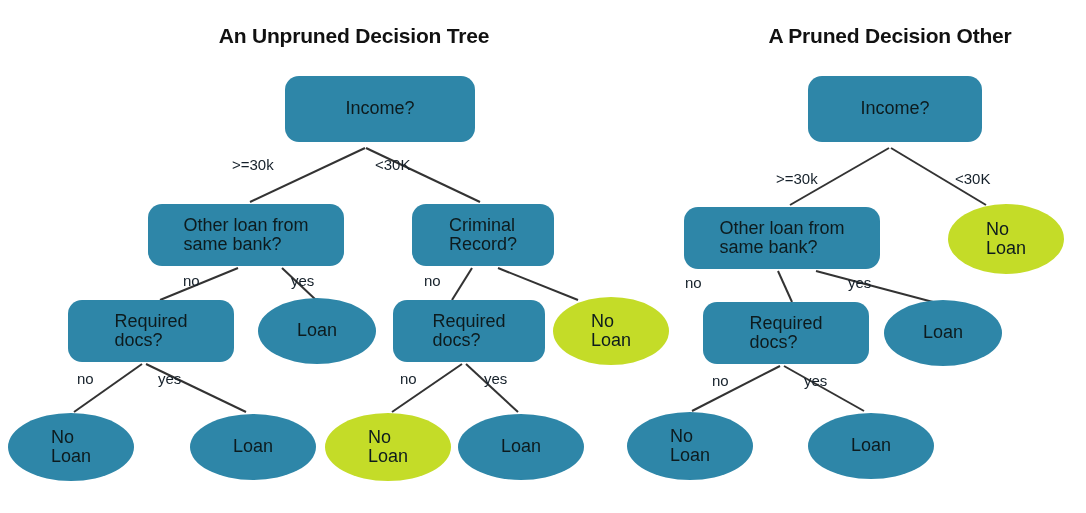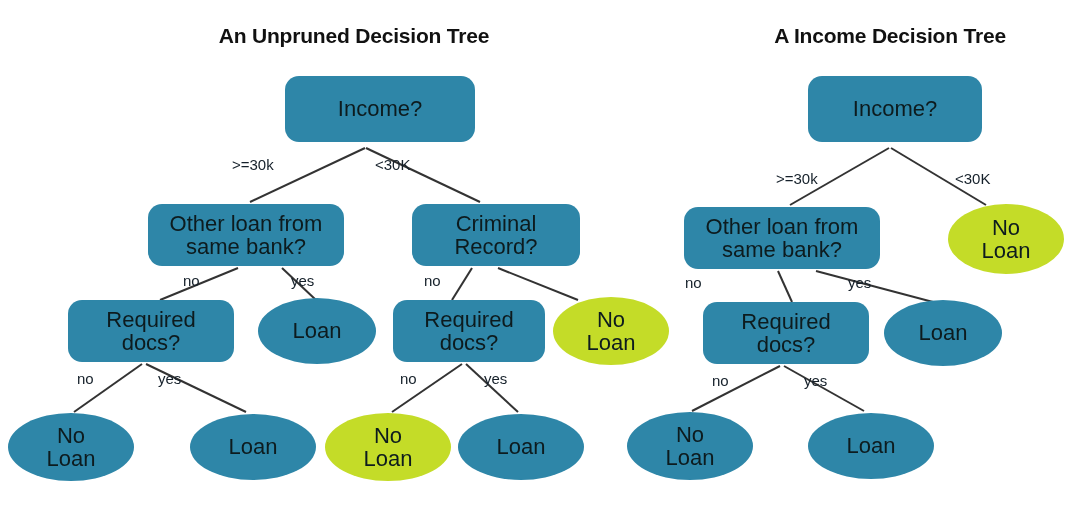--- a/index.html
+++ b/index.html
@@ -33,24 +33,24 @@
     color: #111111;
     letter-spacing: -0.2px;
     white-space: nowrap;
     text-align: center;
   }
   .node {
     position: absolute;
     display: flex;
     align-items: center;
     justify-content: center;
-    text-align: center;
+    text-align: left;
     color: #0d1b1e;
     font-family: "Liberation Sans", sans-serif;
-    font-size: 22px;
+    font-size: 18px;
     line-height: 1.06;
     box-sizing: border-box;
     padding: 9px 4px;
     white-space: pre-line;
   }
   .node.rect {
     border-radius: 14px;
   }
   .node.ellipse {
     border-radius: 50%;
@@ -84,21 +84,21 @@
       <line x1="891" y1="148" x2="986" y2="205" stroke="#333333" stroke-width="2"></line>
       <line x1="778" y1="271" x2="792" y2="302" stroke="#333333" stroke-width="2"></line>
       <line x1="816" y1="271" x2="933" y2="302" stroke="#333333" stroke-width="2"></line>
       <line x1="780" y1="366" x2="692" y2="411" stroke="#333333" stroke-width="2"></line>
       <line x1="784" y1="366" x2="864" y2="411" stroke="#333333" stroke-width="2"></line>
     </svg>
 <div class="title" style="left: 204px; top: 24px; width: 300px; color: rgb(17, 17, 17);">An Unpruned Decision Tree</div>
     <div class="node rect fill-blue" style="left: 285px; top: 76px; width: 190px; height: 66px; color: rgb(13, 27, 30);">Income?</div>
     <div class="node rect fill-blue" style="left: 148px; top: 204px; width: 196px; height: 62px; color: rgb(13, 27, 30);">Other loan from
 same bank?</div>
-    <div class="node rect fill-blue" style="left: 412px; top: 204px; width: 168px; height: 62px; color: rgb(13, 27, 30);">Criminal
+    <div class="node rect fill-blue" style="left: 412px; top: 204px; width: 142px; height: 62px; color: rgb(13, 27, 30);">Criminal
 Record?</div>
     <div class="node rect fill-blue" style="left: 68px; top: 300px; width: 166px; height: 62px; color: rgb(13, 27, 30);">Required
 docs?</div>
     <div class="node ellipse fill-blue" style="left: 258px; top: 298px; width: 118px; height: 66px; color: rgb(13, 27, 30);">Loan</div>
     <div class="node rect fill-blue" style="left: 393px; top: 300px; width: 152px; height: 62px; color: rgb(13, 27, 30);">Required
 docs?</div>
     <div class="node ellipse fill-green" style="left: 553px; top: 297px; width: 116px; height: 68px; color: rgb(13, 27, 30);">No
 Loan</div>
     <div class="node ellipse fill-blue" style="left: 8px; top: 413px; width: 126px; height: 68px; color: rgb(13, 27, 30);">No
 Loan</div>
@@ -108,21 +108,21 @@
     <div class="node ellipse fill-blue" style="left: 458px; top: 414px; width: 126px; height: 66px; color: rgb(13, 27, 30);">Loan</div>
     <div class="edge-label" style="left: 232px; top: 156px;">&gt;=30k</div>
     <div class="edge-label" style="left: 375px; top: 156px;">&lt;30K</div>
     <div class="edge-label" style="left: 183px; top: 272px;">no</div>
     <div class="edge-label" style="left: 291px; top: 272px;">yes</div>
     <div class="edge-label" style="left: 424px; top: 272px;">no</div>
     <div class="edge-label" style="left: 77px; top: 370px;">no</div>
     <div class="edge-label" style="left: 158px; top: 370px;">yes</div>
     <div class="edge-label" style="left: 400px; top: 370px;">no</div>
     <div class="edge-label" style="left: 484px; top: 370px;">yes</div>
-    <div class="title" style="left: 740px; top: 24px; width: 300px; color: rgb(17, 17, 17);">A Income Decision Tree</div>
+    <div class="title" style="left: 740px; top: 24px; width: 300px; color: rgb(17, 17, 17);">A Pruned Decision Other</div>
     <div class="node rect fill-blue" style="left: 808px; top: 76px; width: 174px; height: 66px; color: rgb(13, 27, 30);">Income?</div>
     <div class="node rect fill-blue" style="left: 684px; top: 207px; width: 196px; height: 62px; color: rgb(13, 27, 30);">Other loan from
 same bank?</div>
     <div class="node ellipse fill-green" style="left: 948px; top: 204px; width: 116px; height: 70px; color: rgb(13, 27, 30);">No
 Loan</div>
     <div class="node rect fill-blue" style="left: 703px; top: 302px; width: 166px; height: 62px; color: rgb(13, 27, 30);">Required
 docs?</div>
     <div class="node ellipse fill-blue" style="left: 884px; top: 300px; width: 118px; height: 66px; color: rgb(13, 27, 30);">Loan</div>
     <div class="node ellipse fill-blue" style="left: 627px; top: 412px; width: 126px; height: 68px; color: rgb(13, 27, 30);">No
 Loan</div>

